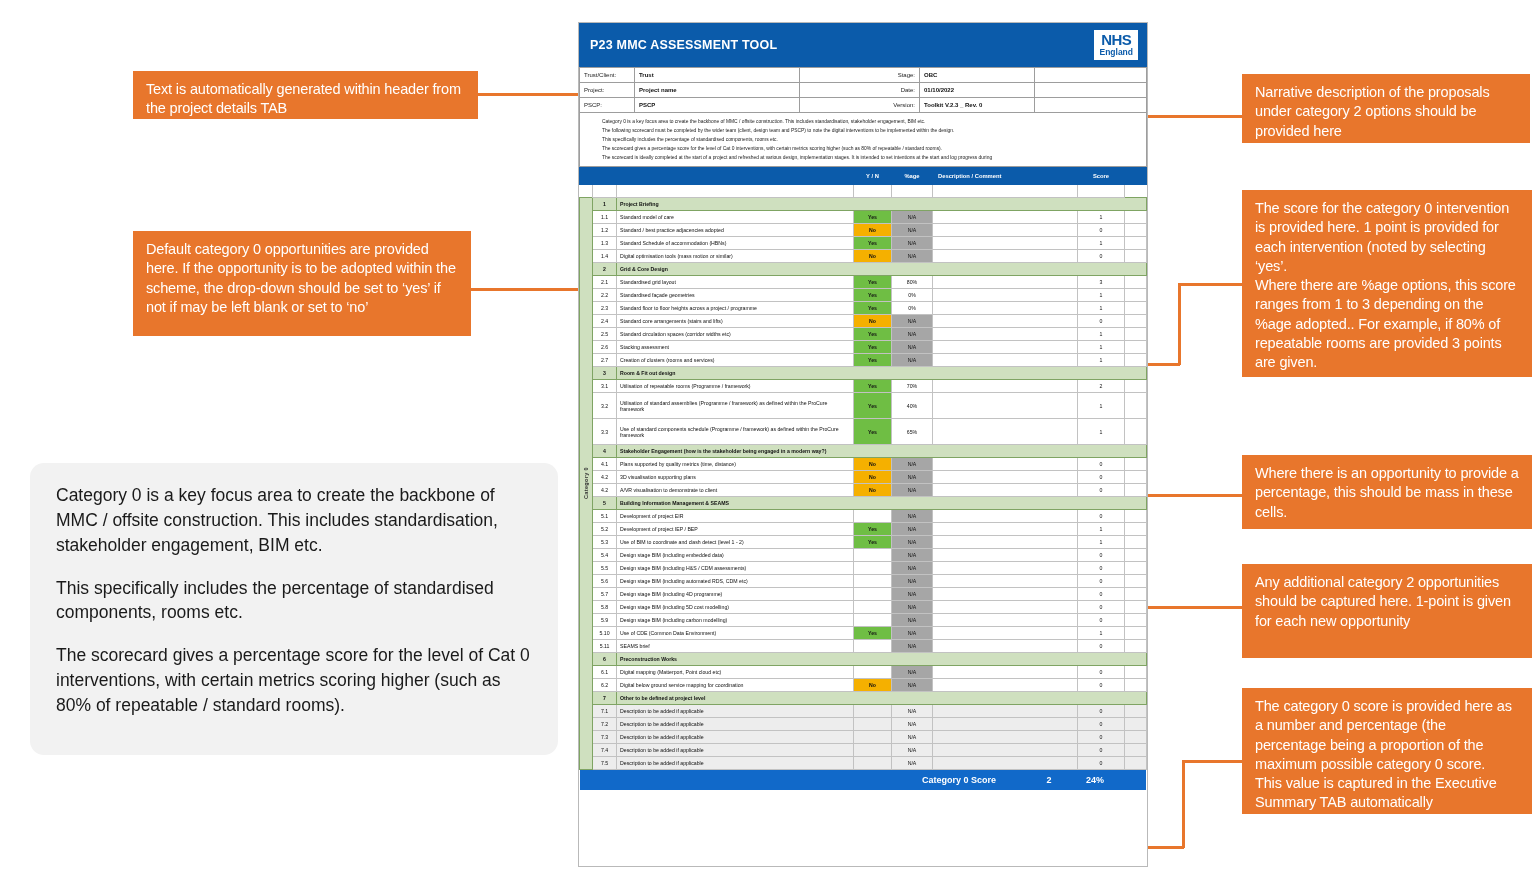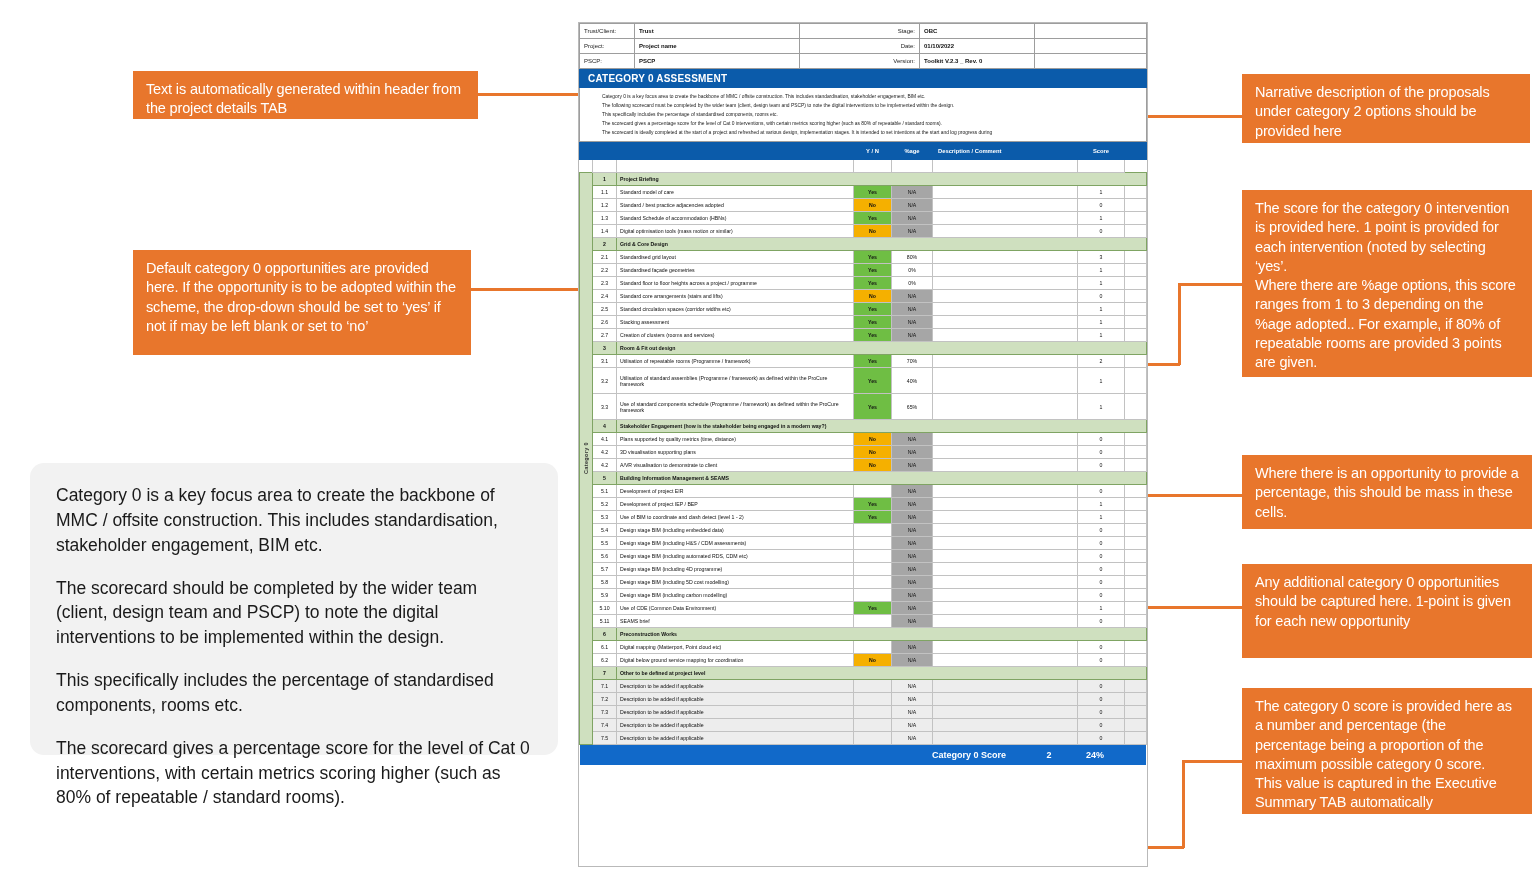--- a/index.html
+++ b/index.html
@@ -136,32 +136,32 @@
     writing-mode:vertical-rl;transform:rotate(180deg);
     font-size:5.6px;letter-spacing:.3px;color:#333;
     height:100%;display:flex;align-items:center;justify-content:center;
   }
   #footer-bar{
     background:#1169C9;color:#fff;font-weight:bold;font-size:9px;
     height:20px;display:flex;align-items:center;justify-content:flex-end;
     padding-right:28px;gap:0;
     margin:0 1px;
   }
-  #footer-bar .lab{margin-right:20px;}
+  #footer-bar .lab{margin-right:30px;}
   #footer-bar .num{width:46px;text-align:center;}
   #footer-bar .pct{width:46px;text-align:center;}
 </style>
 </head>
 <body>
 
 <div class="callout" id="cal-header" style="left:133px;top:71px;width:345px;height:48px;">Text is automatically generated within header from the project details TAB</div>
 <div class="lineh" style="left:478px;top:93px;width:213px;"></div>
 <div class="dot" style="left:682px;top:84px;"></div>
 
-<div class="callout" id="cal-default" style="left:133px;top:250px;width:338px;height:105px;">Default category 0 opportunities are provided here. If the opportunity is to be adopted within the scheme, the drop-down should be set to ‘yes’ if not if may be left blank or set to ‘no’</div>
+<div class="callout" id="cal-default" style="left:133px;top:231px;width:338px;height:105px;">Default category 0 opportunities are provided here. If the opportunity is to be adopted within the scheme, the drop-down should be set to ‘yes’ if not if may be left blank or set to ‘no’</div>
 <div class="lineh" style="left:471px;top:288px;width:170px;"></div>
 <div class="linev" style="left:639px;top:288px;height:53px;"></div>
 <div class="lineh" style="left:639px;top:339px;width:180px;"></div>
 <div class="dot" style="left:810px;top:331px;"></div>
 
 <div class="callout" id="cal-narrative" style="left:1242px;top:74px;width:288px;height:69px;">Narrative description of the proposals under category 2 options should be provided here</div>
 <div class="lineh" style="left:1110px;top:115px;width:134px;"></div>
 <div class="linev" style="left:1108px;top:115px;height:131px;"></div>
 <div class="lineh" style="left:1000px;top:244px;width:110px;"></div>
 <div class="dot" style="left:980px;top:236px;"></div>
@@ -172,42 +172,48 @@
 <div class="linev" style="left:1178px;top:283px;height:82px;"></div>
 <div class="lineh" style="left:1098px;top:363px;width:82px;"></div>
 <div class="dot" style="left:1078px;top:354px;"></div>
 
 <div class="callout" id="cal-percentage" style="left:1242px;top:455px;width:290px;height:74px;">Where there is an opportunity to provide a percentage, this should be mass in these cells.</div>
 <div class="lineh" style="left:1063px;top:494px;width:181px;"></div>
 <div class="linev" style="left:1061px;top:432px;height:64px;"></div>
 <div class="lineh" style="left:895px;top:430px;width:168px;"></div>
 <div class="dot" style="left:876px;top:422px;"></div>
 
-<div class="callout" id="cal-additional" style="left:1242px;top:564px;width:290px;height:94px;">Any additional category 0 opportunities should be captured here. 1-point is given for each new opportunity</div>
+<div class="callout" id="cal-additional" style="left:1242px;top:564px;width:290px;height:94px;">Any additional category 2 opportunities should be captured here. 1-point is given for each new opportunity</div>
 <div class="lineh" style="left:1118px;top:606px;width:126px;"></div>
 <div class="linev" style="left:1116px;top:606px;height:170px;"></div>
 <div class="lineh" style="left:1008px;top:774px;width:110px;"></div>
 <div class="dot" style="left:988px;top:766px;"></div>
 
 <div class="callout" id="cal-total" style="left:1242px;top:688px;width:290px;height:126px;white-space:pre-line;">The category 0 score is provided here as a number and percentage (the percentage being a proportion of the maximum possible category 0 score.
 This value is captured in the Executive Summary TAB automatically</div>
 <div class="lineh" style="left:1184px;top:760px;width:60px;"></div>
 <div class="linev" style="left:1182px;top:760px;height:88px;"></div>
 <div class="lineh" style="left:1130px;top:846px;width:54px;"></div>
 <div class="dot" style="left:1110px;top:838px;"></div>
 
 <div id="info-box">
   <p>Category 0 is a key focus area to create the backbone of MMC / offsite construction. This includes standardisation, stakeholder engagement, BIM etc.</p>
-  <p>The scorecard should be completed by the wider team (client, design team and PSCP) to note the digital interventions to be implemented within the design.</p>
   <p>This specifically includes the percentage of standardised components, rooms etc.</p>
   <p>The scorecard gives a percentage score for the level of Cat 0 interventions, with certain metrics scoring higher (such as 80% of repeatable / standard rooms).</p>
 </div>
 
 <div id="sheet">
 
+  <div id="sheet-header">
+    <div id="sheet-title">P23 MMC ASSESSMENT TOOL</div>
+    <div id="nhs-logo">
+      <span class="nhs">NHS</span>
+      <span class="eng">England</span>
+    </div>
+  </div>
 
   <table class="meta">
     <tbody id="meta-body">
         <tr>
           <td class="lbl">Trust/Client:</td>
           <td class="val">Trust</td>
           <td class="lbl2">Stage:</td>
           <td class="val2">OBC</td>
           <td class="blank"></td>
         </tr>
@@ -221,21 +227,20 @@
         <tr>
           <td class="lbl">PSCP:</td>
           <td class="val">PSCP</td>
           <td class="lbl2">Version:</td>
           <td class="val2">Toolkit V.2.3 _ Rev. 0</td>
           <td class="blank"></td>
         </tr>
       </tbody>
   </table>
 
-  <div id="cat-bar">CATEGORY 0 ASSESSMENT</div>
 
   <div id="intro">
       <div>Category 0 is a key focus area to create the backbone of MMC / offsite construction. This includes standardisation, stakeholder engagement, BIM etc.</div>
       <div>The following scorecard must be completed by the wider team (client, design team and PSCP) to note the digital interventions to be implemented within the design.</div>
       <div>This specifically includes the percentage of standardised components, rooms etc.</div>
       <div>The scorecard gives a percentage score for the level of Cat 0 interventions, with certain metrics scoring higher (such as 80% of repeatable / standard rooms).</div>
       <div>The scorecard is ideally completed at the start of a project and refreshed at various design, implementation stages. It is intended to set intentions at the start and log progress during</div>
     </div>
 
   <table class="score">

